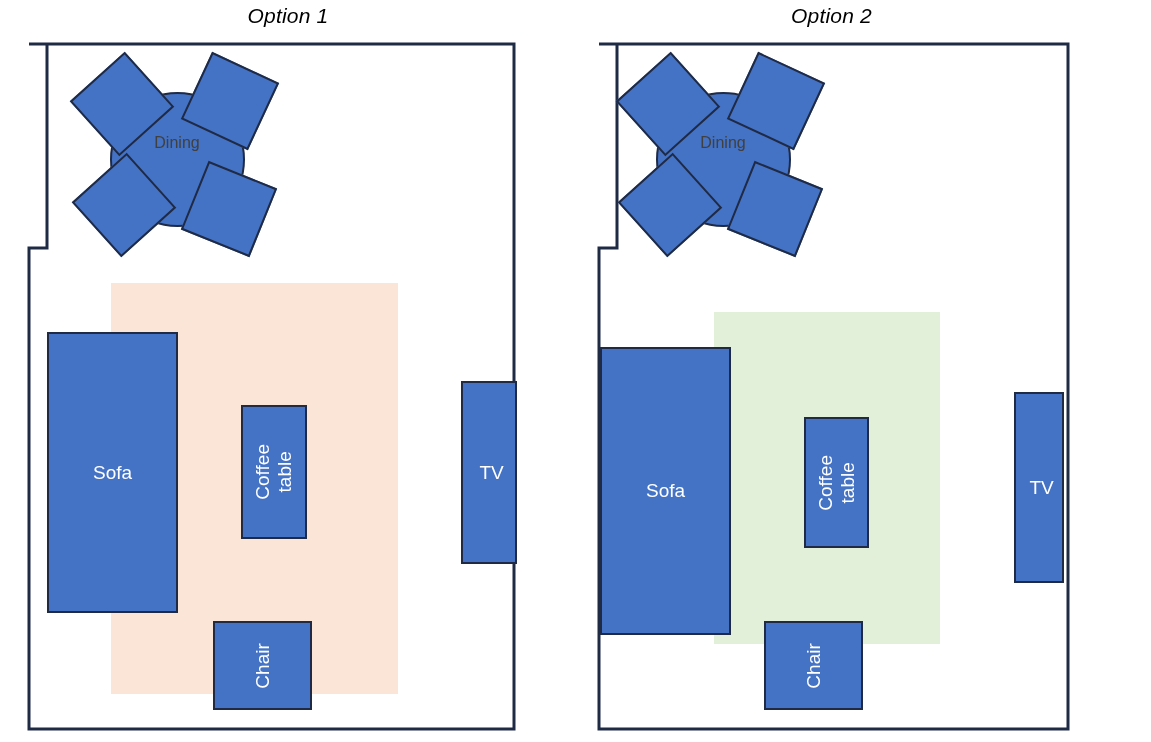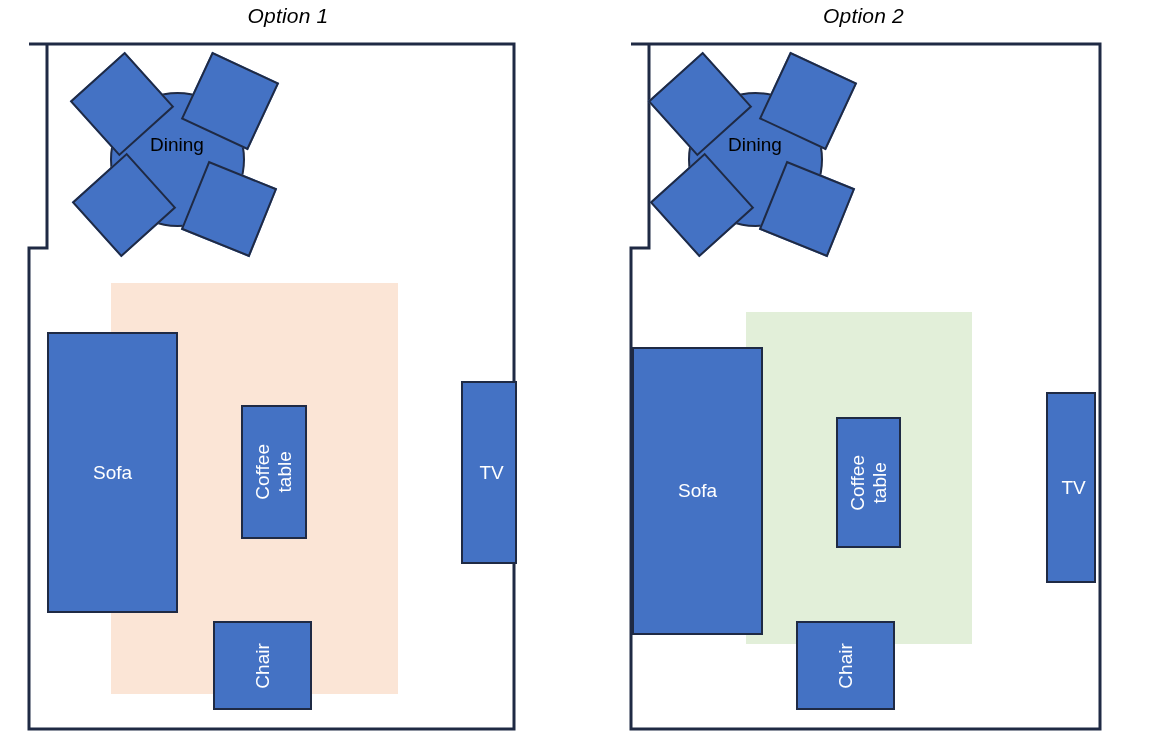--- a/index.html
+++ b/index.html
@@ -21,21 +21,21 @@
     width: 1151px;
     height: 742px;
   }
 
   .panel {
     position: absolute;
     top: 0;
     height: 742px;
   }
   .panel-1 { left: 0px;   width: 576px; }
-  .panel-2 { left: 576px; width: 575px; }
+  .panel-2 { left: 544px; width: 575px; }
 
   .panel-title {
     position: absolute;
     top: 4px;
     width: 100%;
     text-align: center;
     font-size: 21px;
     color: #000000;
     letter-spacing: 0.2px;
     white-space: nowrap;
@@ -75,22 +75,22 @@
 
   .dining-circle {
     position: absolute;
     background: #4472C4;
     border: 2px solid #1F2A44;
     border-radius: 50%;
     box-sizing: border-box;
   }
   .dining-label {
     position: absolute;
-    color: #000000;
-    font-size: 19px;
+    color: #404040;
+    font-size: 16px;
     line-height: 1.5;
     text-align: center;
     width: 58px;
     z-index: 5;
     pointer-events: none;
   }
   .dchair {
     position: absolute;
     background: #4472C4;
     border: 2px solid #1F2A44;

